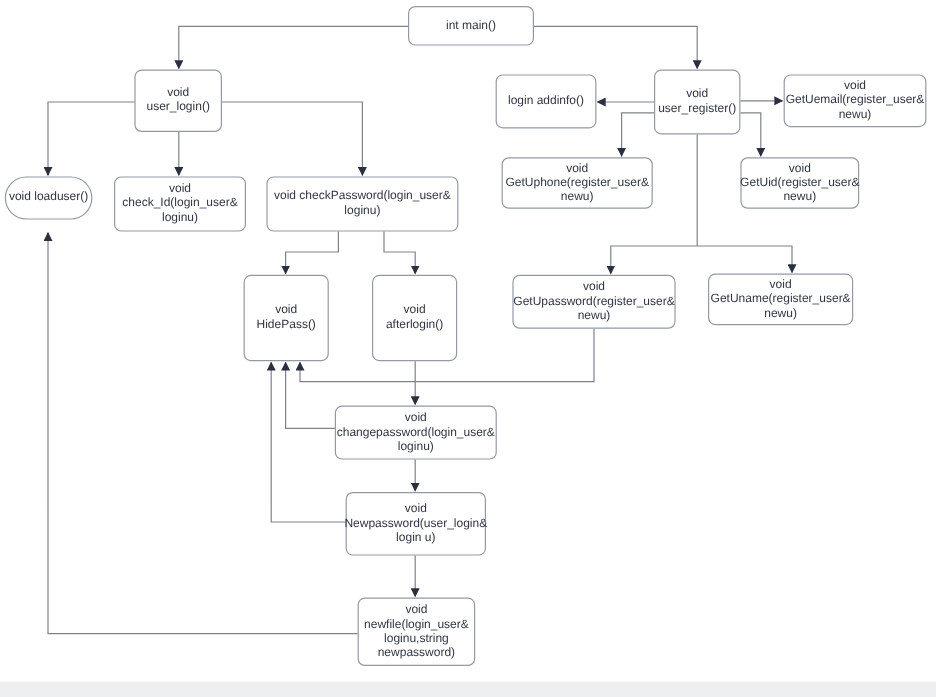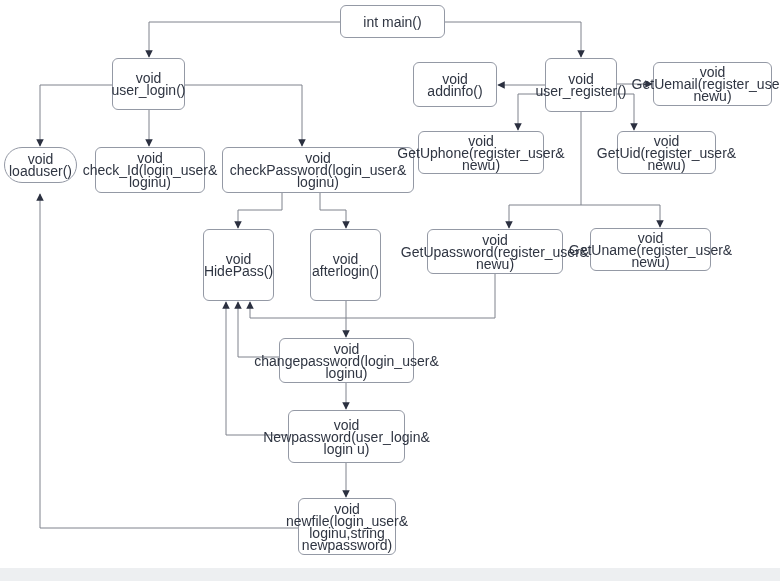--- a/index.html
+++ b/index.html
@@ -11,21 +11,21 @@
   #stage{position:absolute;inset:0;}
   #connector-layer{position:absolute;left:0;top:0;}
   .node{
     position:absolute;
     box-sizing:border-box;
     background:#ffffff;
     border:1px solid #9499a5;
     border-radius:6px;
     display:flex;align-items:center;justify-content:center;
     text-align:center;
-    font-size:14px;line-height:12px;
+    font-size:10px;line-height:12px;
     color:#2f3542;
     white-space:pre-line;
     z-index:2;
   }
   #canvas-bottom-edge{
     position:absolute;left:0;bottom:0;width:780px;height:13px;
     background:#edeff1;z-index:0;
   }
 </style>
 </head>
@@ -63,23 +63,23 @@
       </g>
   </svg>
   <div id="nodes">
       <div class="node" style="left: 340px; top: 5px; width: 105px; height: 33px; border-color: rgb(148, 153, 165); background: rgb(255, 255, 255); color: rgb(47, 53, 66);">int main()</div>
       <div class="node" style="left: 112px; top: 58px; width: 73px; height: 52px; border-color: rgb(148, 153, 165); background: rgb(255, 255, 255); color: rgb(47, 53, 66);">void
 user_login()</div>
       <div class="node" style="left: 4px; top: 147px; width: 73px; height: 36px; border-color: rgb(148, 153, 165); background: rgb(255, 255, 255); color: rgb(47, 53, 66); border-radius: 23px;">void loaduser()</div>
       <div class="node" style="left: 95px; top: 147px; width: 110px; height: 46px; border-color: rgb(148, 153, 165); background: rgb(255, 255, 255); color: rgb(47, 53, 66);">void
 check_Id(login_user&amp;
 loginu)</div>
-      <div class="node" style="left: 222px; top: 147px; width: 192px; height: 46px; border-color: rgb(148, 153, 165); background: rgb(255, 255, 255); color: rgb(47, 53, 66);">void checkPassword(login_user&amp;
+      <div class="node" style="left: 222px; top: 147px; width: 160px; height: 46px; border-color: rgb(148, 153, 165); background: rgb(255, 255, 255); color: rgb(47, 53, 66);">void checkPassword(login_user&amp;
 loginu)</div>
-      <div class="node" style="left: 413px; top: 62px; width: 84px; height: 45px; border-color: rgb(148, 153, 165); background: rgb(255, 255, 255); color: rgb(47, 53, 66);">void addinfo()</div>
+      <div class="node" style="left: 413px; top: 62px; width: 84px; height: 45px; border-color: rgb(148, 153, 165); background: rgb(255, 255, 255); color: rgb(47, 53, 66);">login addinfo()</div>
       <div class="node" style="left: 545px; top: 58px; width: 72px; height: 54px; border-color: rgb(148, 153, 165); background: rgb(255, 255, 255); color: rgb(47, 53, 66);">void
 user_register()</div>
       <div class="node" style="left: 653px; top: 62px; width: 119px; height: 44px; border-color: rgb(148, 153, 165); background: rgb(255, 255, 255); color: rgb(47, 53, 66);">void
 GetUemail(register_user&amp;
 newu)</div>
       <div class="node" style="left: 418px; top: 131px; width: 126px; height: 43px; border-color: rgb(148, 153, 165); background: rgb(255, 255, 255); color: rgb(47, 53, 66);">void
 GetUphone(register_user&amp;
 newu)</div>
       <div class="node" style="left: 617px; top: 131px; width: 99px; height: 43px; border-color: rgb(148, 153, 165); background: rgb(255, 255, 255); color: rgb(47, 53, 66);">void
 GetUid(register_user&amp;

